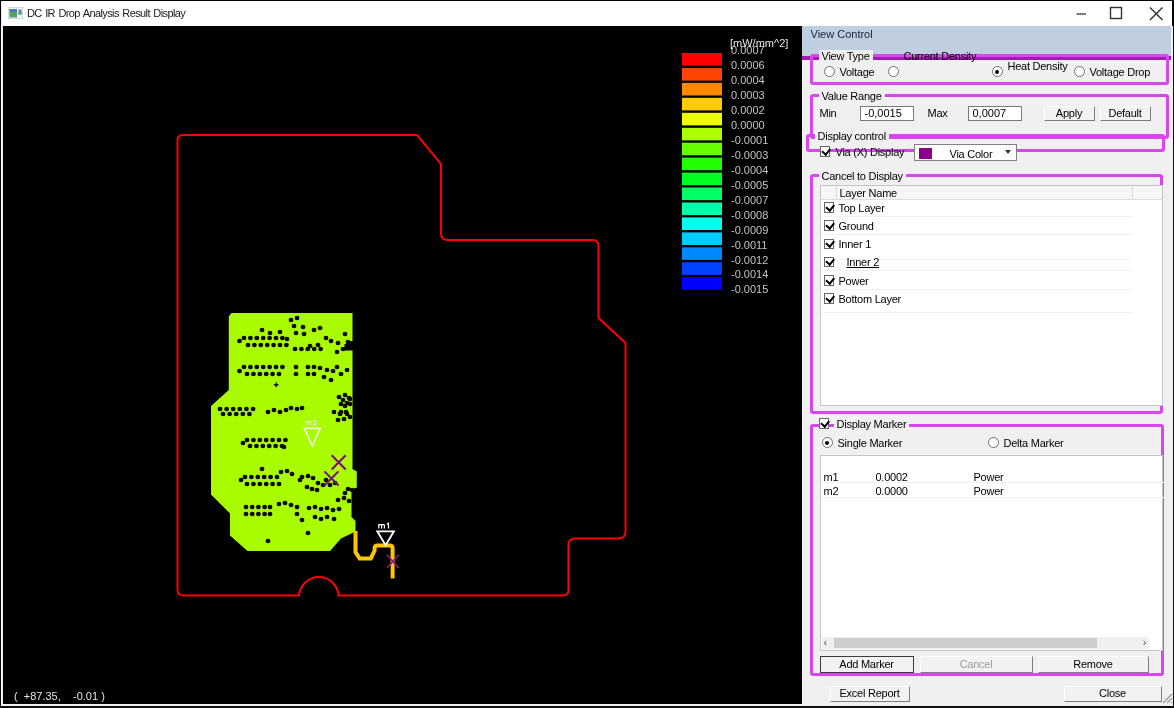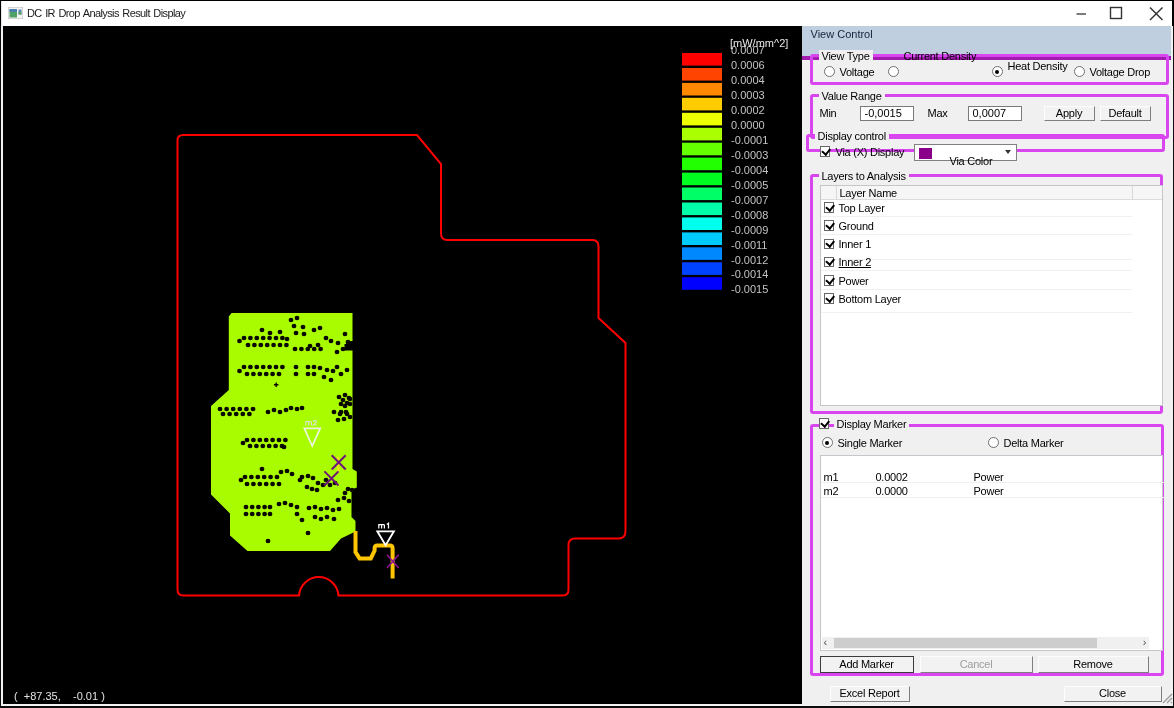--- a/index.html
+++ b/index.html
@@ -336,26 +336,26 @@
 <div class="btn" style="left:242px;top:80px;width:51px;height:15px;">Apply</div>
 <div class="btn" style="left:298px;top:80px;width:51px;height:15px;">Default</div>
 
 <div class="grp" style="left:4px;top:108px;width:359px;height:18px;text-align:center;">
  <div class="grplab">Display control</div>
 </div>
 <div class="cb ck" style="left:18px;top:120px;"></div>
 <div class="rlab" style="left:34px;top:120px;">Via (X) Display</div>
 <div class="combo" style="left:112px;top:118px;width:103px;height:17px;">
  <div style="position:absolute;left:4px;top:2.5px;width:13px;height:11px;background:#8b008b;"></div>
- <div class="rlab" style="left:35px;top:2.5px;margin-top:7px;">Via Color</div>
+ <div class="rlab" style="left:35px;top:2.5px;">Via Color</div>
  <div style="position:absolute;right:5px;top:5px;width:0;height:0;border-left:3.5px solid transparent;border-right:3.5px solid transparent;border-top:4.5px solid #333;"></div>
 </div>
 
 <div class="grp" style="left:8px;top:148px;width:353px;height:240px;">
- <div class="grplab">Layers to Analysis</div>
+ <div class="grplab">Cancel to Display</div>
 </div>
 <div class="list" style="left:18px;top:159px;width:343px;height:221px;">
  <div class="lhead">
           <div class="ht" style="left:19px;">Layer Name</div>
   <div class="vln" style="left:15px;height:13.5px;"></div>
   <div class="vln" style="left:311px;height:13.5px;"></div>
  </div>
  <div class="row" style="top:31.9px;height:17.2px;width:311px;">
   <div class="cb ck" style="left:3px;top:2.5px;"></div>
   <div class="rtx" style="left:18px;">Ground</div>
@@ -363,21 +363,21 @@
  <div class="row" style="top:13.7px;height:17.2px;width:311px;">
   <div class="cb ck" style="left:3px;top:2.5px;"></div>
   <div class="rtx" style="left:18px;">Top Layer</div>
  </div>
  <div class="row" style="top:50.1px;height:24px;width:311px;">
   <div class="cb ck" style="left:3px;top:2.5px;"></div>
   <div class="rtx" style="left:18px;">Inner 1</div>
  </div>
  <div class="row" style="top:68.3px;height:17.2px;width:311px;">
   <div class="cb ck" style="left:3px;top:2.5px;"></div>
-  <div class="rtx" style="left:18px;text-decoration:underline;">Inner 2</div>
+  <div class="rtx" style="left:26px;text-decoration:underline;">Inner 2</div>
  </div>
  <div class="row" style="top:86.5px;height:17.2px;width:311px;">
   <div class="cb ck" style="left:3px;top:2.5px;"></div>
   <div class="rtx" style="left:18px;">Power</div>
  </div>
  <div class="row" style="top:104.7px;height:22px;width:311px;">
   <div class="cb ck" style="left:3px;top:2.5px;"></div>
   <div class="rtx" style="left:18px;">Bottom Layer</div>
  </div>
 </div>

